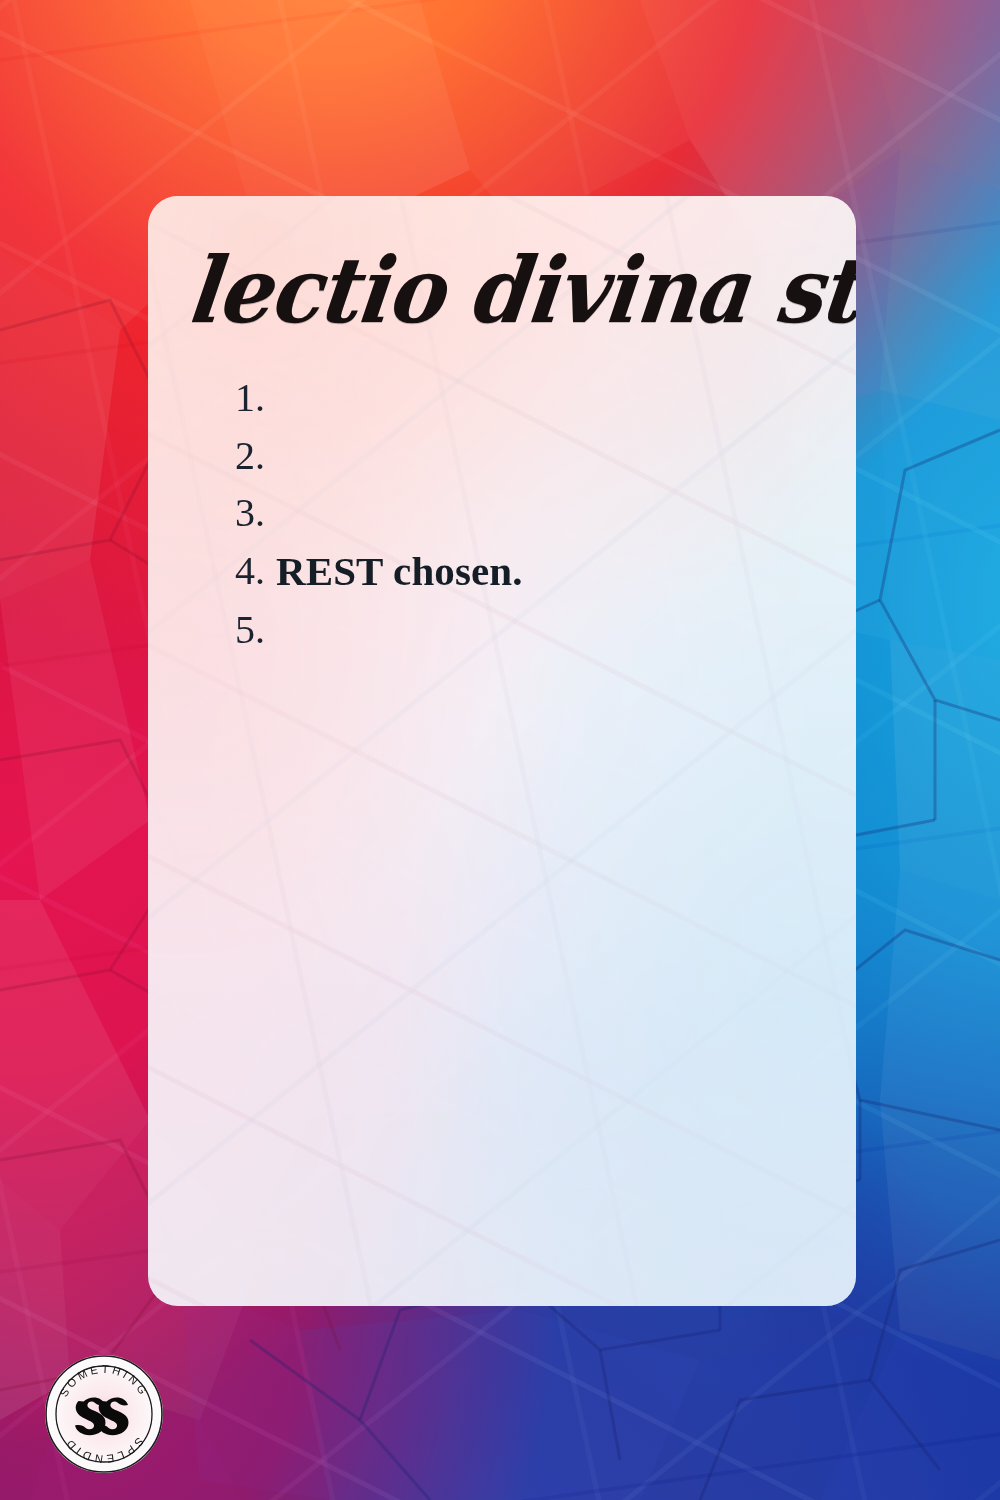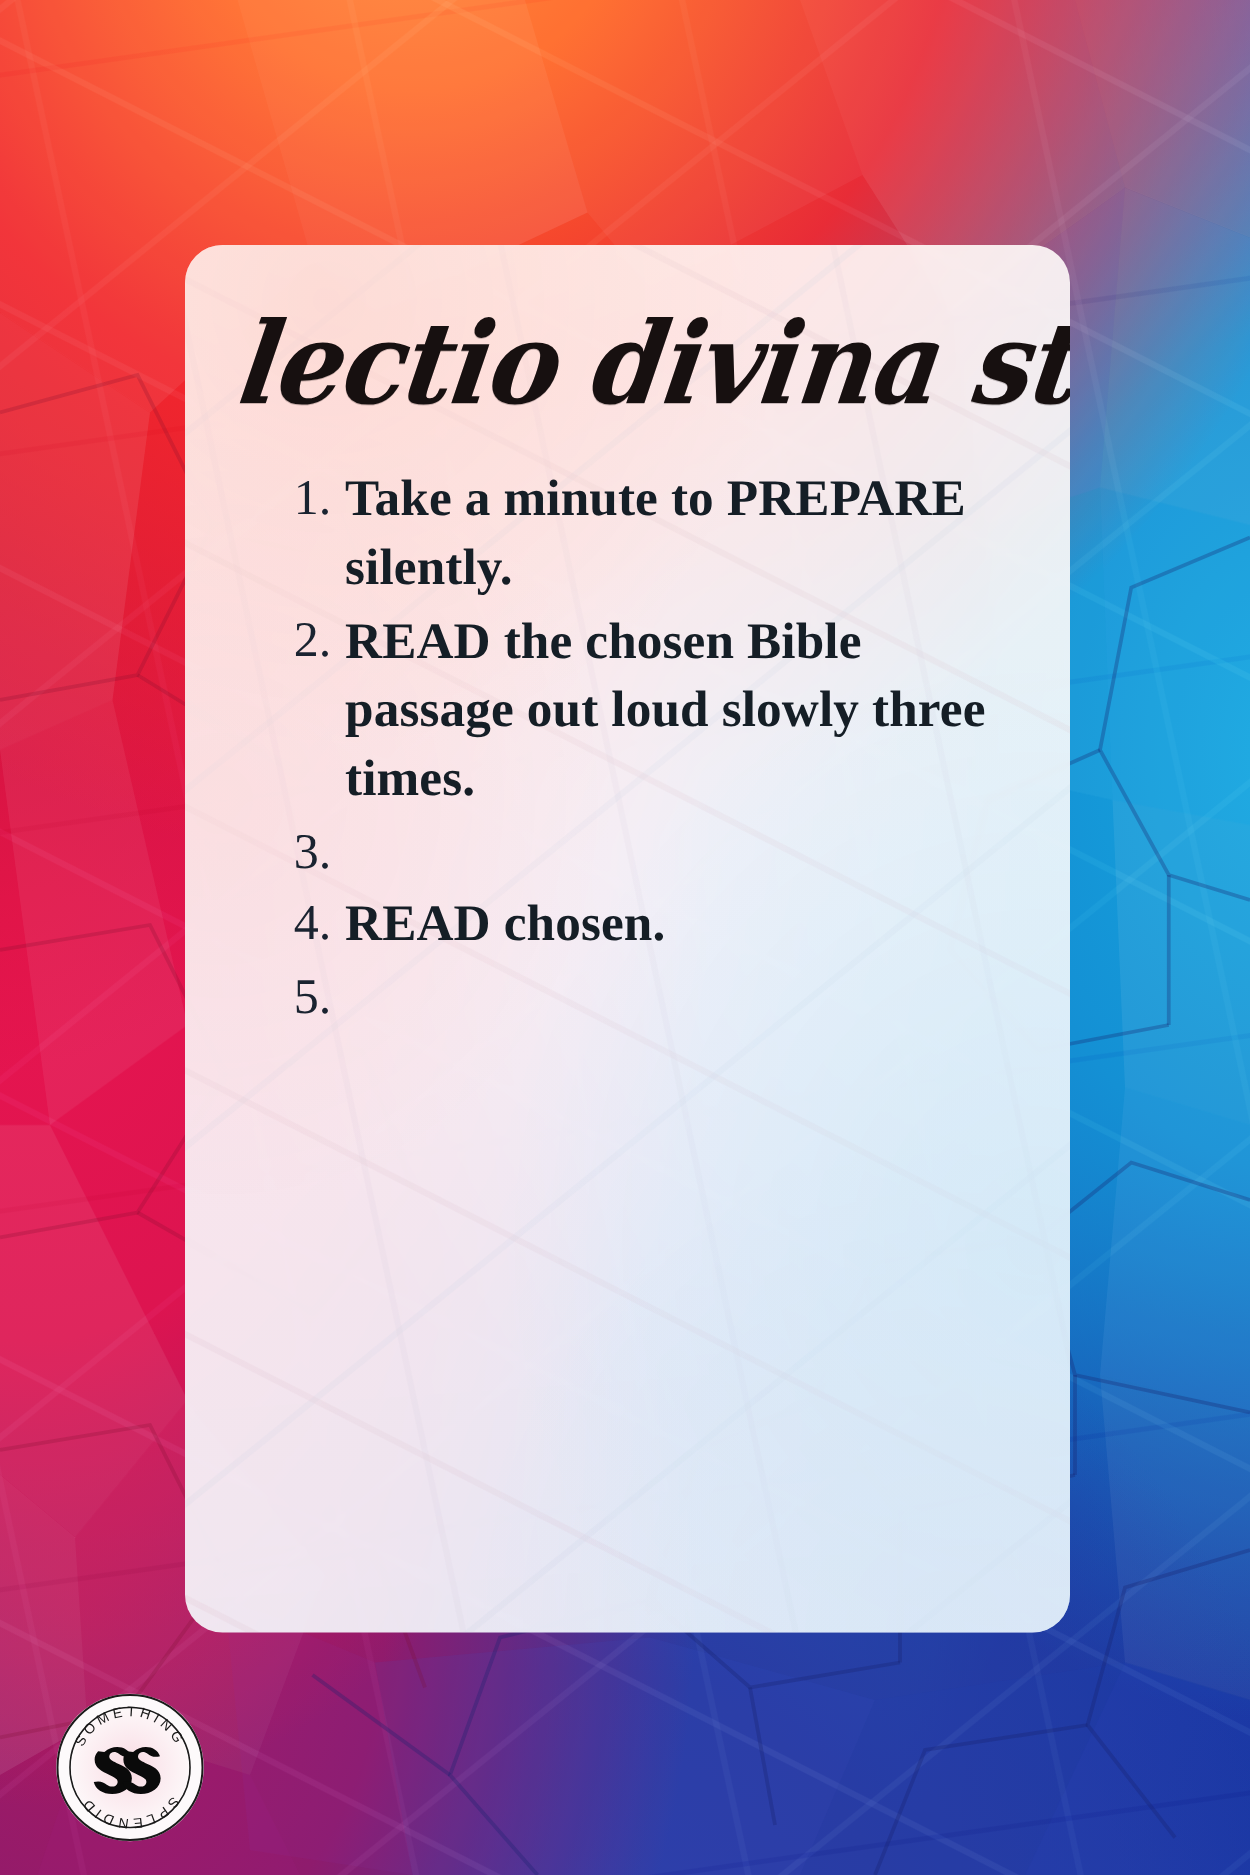--- a/index.html
+++ b/index.html
@@ -262,35 +262,33 @@
     <div class="card-tint"></div>
 
     <div class="card-inner">
 
       <h1 class="title">lectio divina steps</h1>
 
       <ol class="steps">
 
         <li class="step">
           <span class="step-num">1.</span>
-          <span class="step-text"><span>Take a minute to </span><span class="kw">PREPARE</span><span> silently.</span></span>
         </li>
 
         <li class="step">
           <span class="step-num">2.</span>
-          <span class="step-text"><span></span><span class="kw">READ</span><span> the chosen Bible passage out loud slowly three times.</span></span>
         </li>
 
         <li class="step">
           <span class="step-num">3.</span>
         </li>
 
         <li class="step">
           <span class="step-num">4.</span>
-          <span class="step-text"><span></span><span class="kw">READ</span><span> chosen.</span></span>
+          <span class="step-text"><span></span><span class="kw">REST</span><span> chosen.</span></span>
         </li>
 
         <li class="step">
           <span class="step-num">5.</span>
         </li>
 
       </ol>
     </div>
   </div>
 

